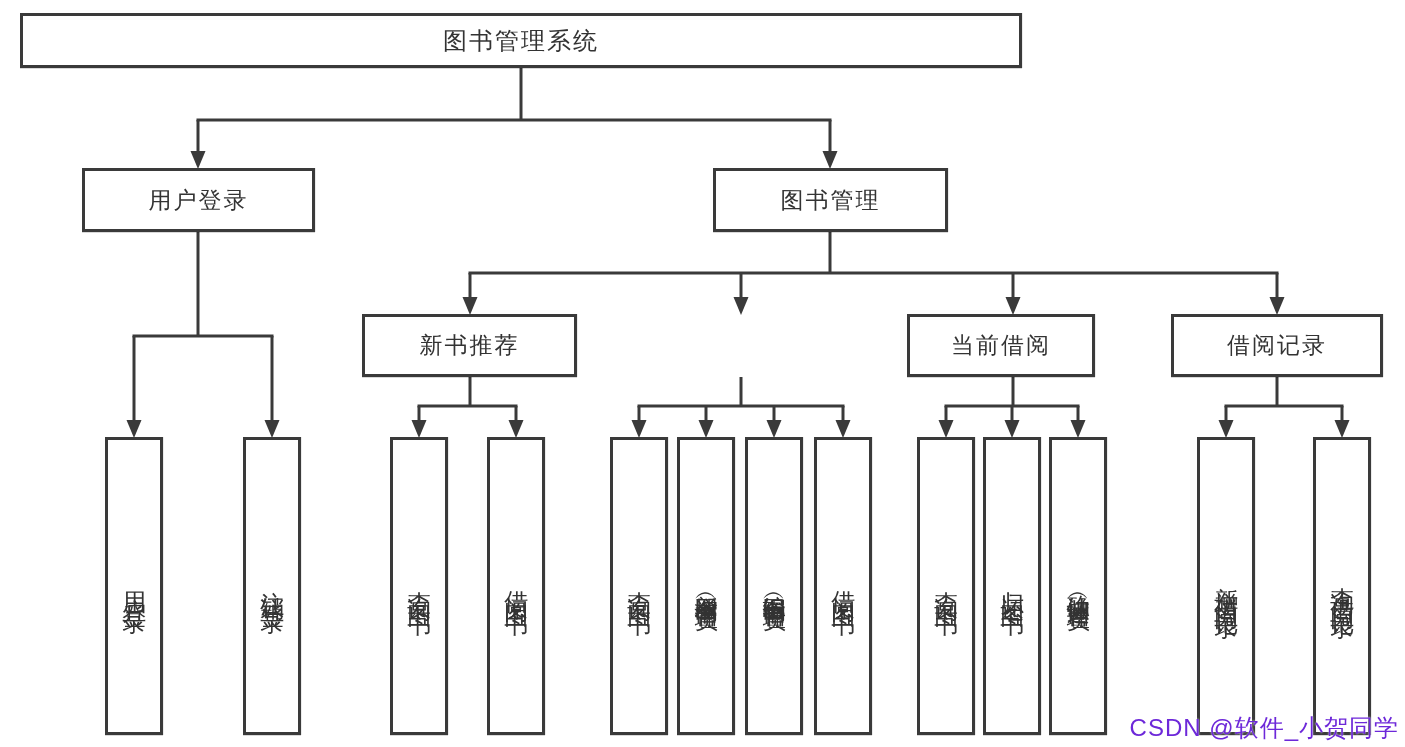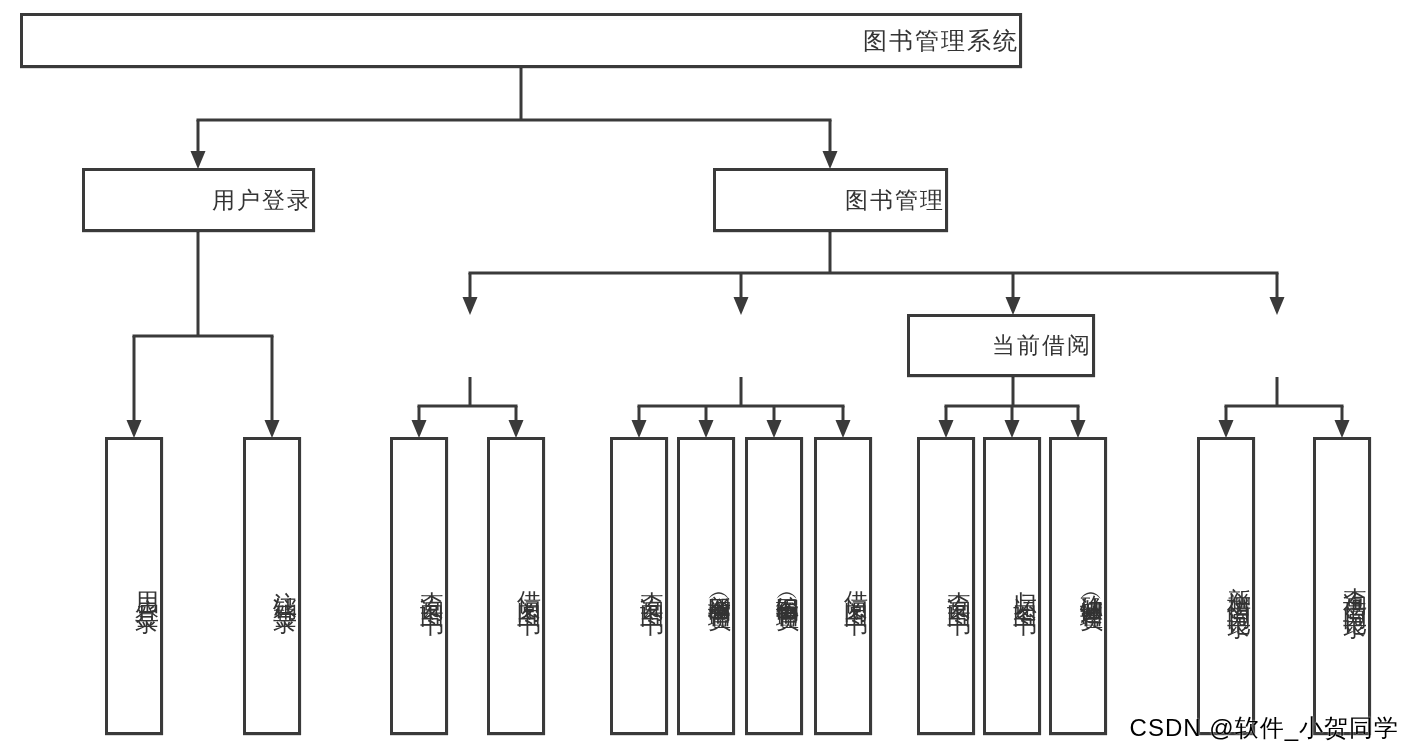--- a/index.html
+++ b/index.html
@@ -9,21 +9,21 @@
   
   #connectors{position:absolute;left:0;top:0;width:1405px;height:747px;pointer-events:none;}
 
   
   .node{
     position:absolute;
     box-sizing:border-box;
     background:#ffffff;
     border:3px solid #3a3a3a;
     box-shadow:0 1px 0 rgba(0,0,0,.15), 1px 0 0 rgba(0,0,0,.08);
-    display:flex;align-items:center;justify-content:flex-end;
+    display:flex;align-items:center;justify-content:center;
     color:#333333;
   }
   .h-node{font-size:23px;letter-spacing:2px;white-space:nowrap;}
 
   
   .root{left:20px;top:13px;width:1002px;height:55px;font-size:24px;}
 
   
   .n-user-login{left:82px;top:168px;width:233px;height:64px;}
   .n-book-mgmt{left:713px;top:168px;width:235px;height:64px;}
@@ -51,21 +51,21 @@
   .x1{left:105px;} .x2{left:243px;}
   .x3{left:390px;} .x4{left:487px;}
   .x5{left:610px;} .x6{left:677px;} .x7{left:745px;} .x8{left:814px;}
   .x9{left:917px;} .x10{left:983px;} .x11{left:1049px;}
   .x12{left:1197px;} .x13{left:1313px;}
 
   .watermark{
     position:absolute;
     right:6px;bottom:3px;
     font-size:24px;
-    color:#000000;
+    color:#6d28d9;
     text-shadow:0 0 2px #ffffff;
     letter-spacing:1px;
     white-space:nowrap;
   }
 </style>
 </head>
 <body>
 
 <div id="canvas">
 
@@ -142,23 +142,29 @@
     <span>图书管理系统</span>
   </div>
 
   <div class="node h-node n-user-login">
     <span>用户登录</span>
   </div>
   <div class="node h-node n-book-mgmt">
     <span>图书管理</span>
   </div>
 
+  <div class="node h-node lvl3 n-new-book">
+    <span>新书推荐</span>
+  </div>
   <div class="node h-node lvl3 n-current">
     <span>当前借阅</span>
   </div>
+  <div class="node h-node lvl3 n-record">
+    <span>借阅记录</span>
+  </div>
 
   <div class="node leaf x1">
     <span class="vtext ls-s">用户登录</span>
   </div>
   <div class="node leaf x2">
     <span class="vtext ls-s">注销登录</span>
   </div>
 
   <div class="node leaf x3">
     <span class="vtext ls-s">查询图书</span>

